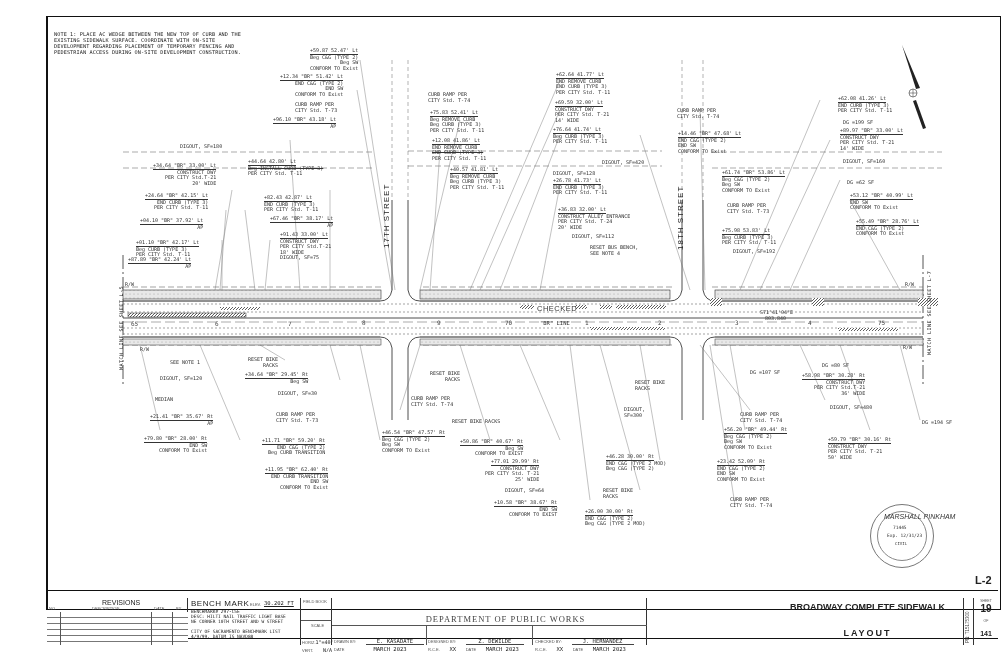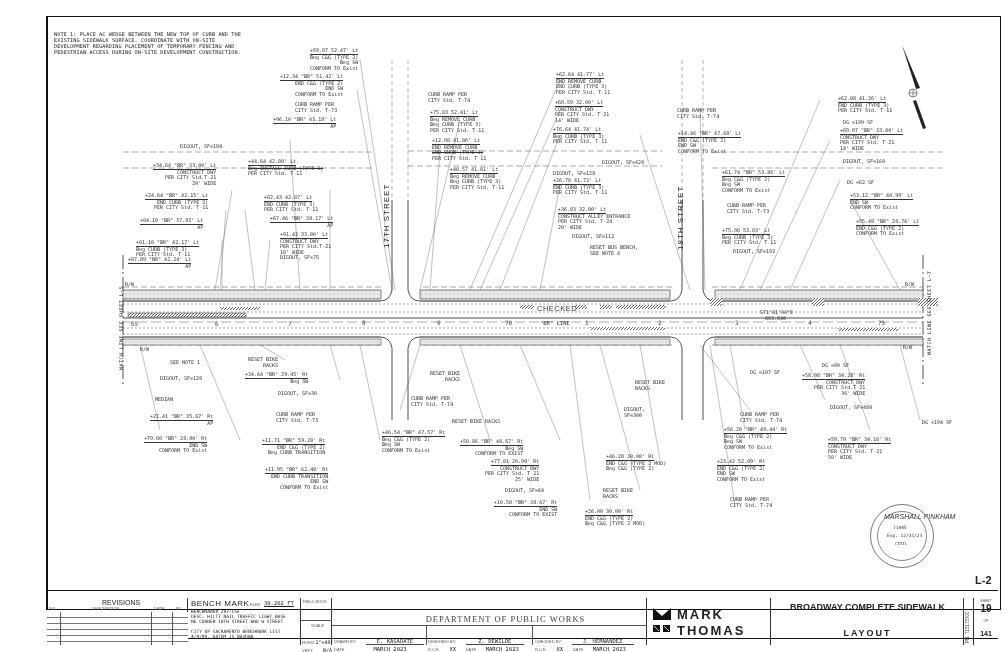--- a/index.html
+++ b/index.html
@@ -312,31 +312,20 @@
     <div style="position:absolute;left:0;top:27px;width:315px;border-top:0.8px solid #555;"></div>
     <div style="position:absolute;left:2px;top:30px;white-space:nowrap;"><span class="small">DRAWN BY:</span> <span class="hand" style="display:inline-block;width:58px;text-align:center;border-bottom:0.6px solid #444;">E. KASADATE</span></div>
     <div style="position:absolute;left:2px;top:38px;white-space:nowrap;"><span class="small">DATE</span> <span class="hand" style="display:inline-block;width:72px;text-align:center;border-bottom:0.6px solid #444;">MARCH 2023</span></div>
     <div style="position:absolute;left:96px;top:30px;white-space:nowrap;"><span class="small">DESIGNED BY:</span> <span class="hand" style="display:inline-block;width:58px;text-align:center;border-bottom:0.6px solid #444;">Z. DEWILDE</span></div>
     <div style="position:absolute;left:96px;top:38px;white-space:nowrap;"><span class="small">R.C.E.</span> <span class="hand" style="border-bottom:0.6px solid #444;">XX</span> <span class="small">DATE</span> <span class="hand" style="border-bottom:0.6px solid #444;">MARCH 2023</span></div>
     <div style="position:absolute;left:203px;top:30px;white-space:nowrap;"><span class="small">CHECKED BY:</span> <span class="hand" style="display:inline-block;width:62px;text-align:center;border-bottom:0.6px solid #444;">J. HERNANDEZ</span></div>
     <div style="position:absolute;left:203px;top:38px;white-space:nowrap;"><span class="small">R.C.E.</span> <span class="hand" style="border-bottom:0.6px solid #444;">XX</span> <span class="small">DATE</span> <span class="hand" style="border-bottom:0.6px solid #444;">MARCH 2023</span></div>
     <div style="position:absolute;left:94px;top:27px;width:0.8px;height:20px;background:#555;"></div>
     <div style="position:absolute;left:200px;top:27px;width:0.8px;height:20px;background:#555;"></div>
   </div>
-  <div class="cell" style="left:600px;width:124px;">
-    <svg style="position:absolute;left:6px;top:10px;" width="36" height="30">
-      <path d="M0 0 L9 8 L18 0 L18 12 L0 12 Z" fill="#111"></path>
-      <rect x="0" y="17" width="7" height="7" fill="#111"></rect>
-        <rect x="10" y="17" width="7" height="7" fill="#111"></rect>
-      <path d="M1 18 L6 23" stroke="#fff" stroke-width="0.8"></path>
-        <path d="M11 18 L16 23" stroke="#fff" stroke-width="0.8"></path>
-    </svg>
-    <div class="sans" style="position:absolute;left:30px;top:9px;font-size:13px;font-weight:bold;letter-spacing:2px;">MARK</div>
-    <div class="sans" style="position:absolute;left:30px;top:25px;font-size:13px;font-weight:bold;letter-spacing:2px;">THOMAS</div>
-  </div>
   <div class="cell" style="left:724px;width:193px;">
     <div class="sans" style="position:absolute;left:0;width:193px;text-align:center;top:4px;font-size:9px;font-weight:bold;">BROADWAY COMPLETE SIDEWALK</div>
     <div class="sans" style="position:absolute;left:0;width:193px;text-align:center;top:30px;font-size:9px;font-weight:bold;letter-spacing:2px;">LAYOUT</div>
   </div>
   <div class="cell" style="left:917px;width:10px;">
     <div class="sans" style="position:absolute;left:1px;top:45px;font-size:4.5px;transform:rotate(-90deg);transform-origin:left top;white-space:nowrap;color:#444;">PN: T15175300</div>
   </div>
   <div class="cell" style="left:927px;width:24px;border-right:none;">
     <div class="small" style="position:absolute;left:0;width:24px;text-align:center;top:1px;font-size:3.5px;">SHEET</div>
     <div class="sans" style="position:absolute;left:0;width:24px;text-align:center;top:5px;font-size:10px;font-weight:bold;">19</div>

